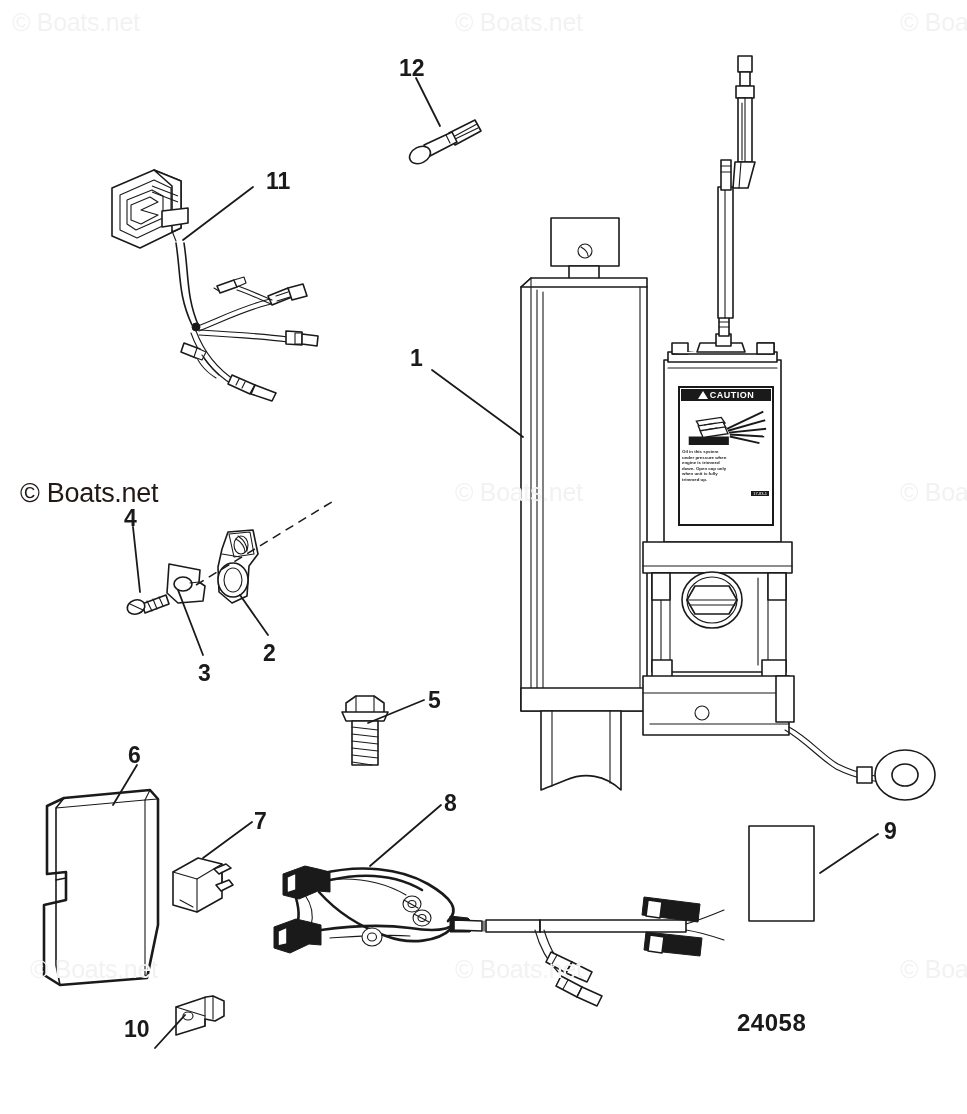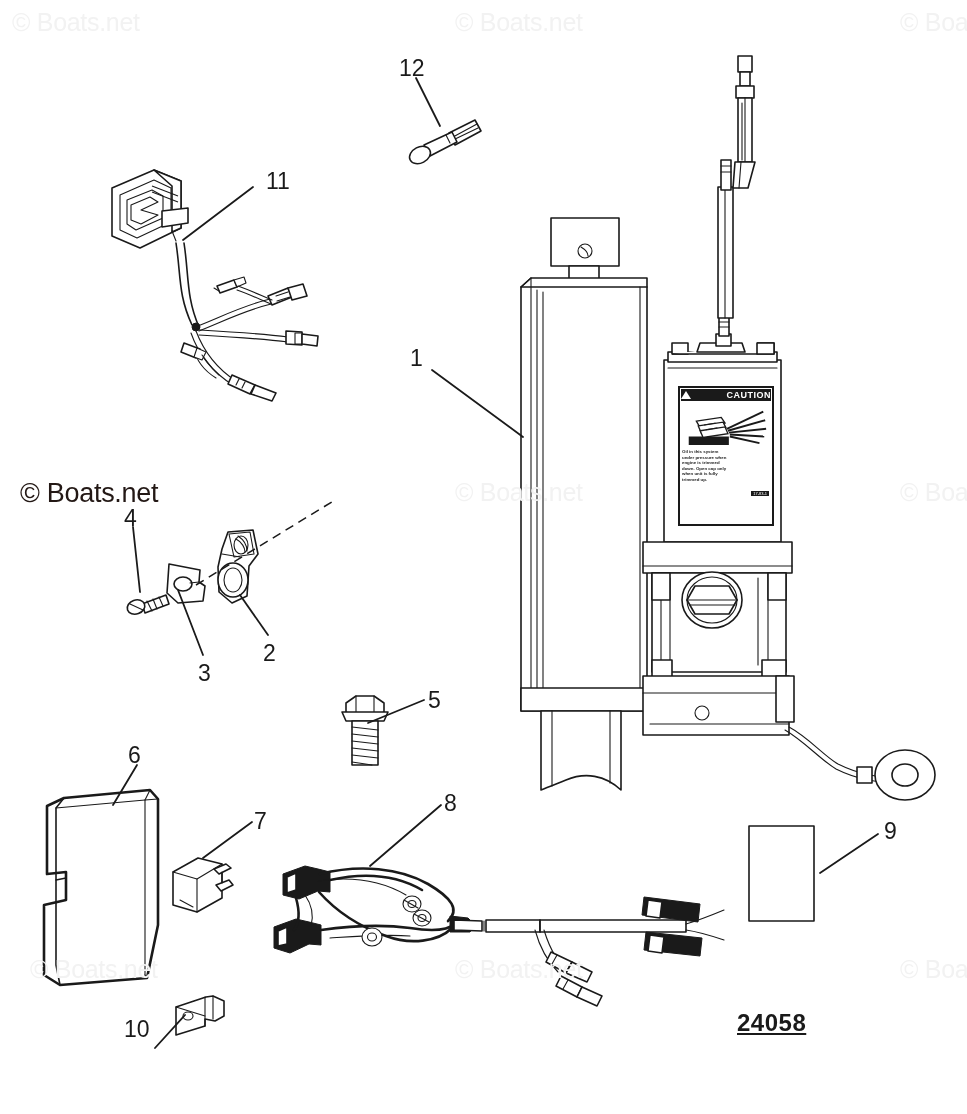--- a/index.html
+++ b/index.html
@@ -42,21 +42,21 @@
     color: #231815;
     white-space: nowrap;
     letter-spacing: -0.3px;
     user-select: none;
     pointer-events: none;
   }
   .callout {
     position: absolute;
     font-family: "Liberation Sans", sans-serif;
     font-size: 23px;
-    font-weight: normal;
+    font-weight: bold;
     color: #1a1a1a;
     white-space: nowrap;
     user-select: none;
   }
   .dwgnum {
     position: absolute;
     font-family: "Liberation Sans", sans-serif;
     font-size: 24px;
     font-weight: bold;
     color: #1a1a1a;
@@ -76,21 +76,21 @@
     font-family: "Liberation Sans", sans-serif;
     font-size: 9px;
     font-weight: bold;
     letter-spacing: 0.5px;
     text-align: center;
     line-height: 12px;
     height: 12px;
     margin: 1px;
     display: flex;
     align-items: center;
-    justify-content: space-between;
+    justify-content: center;
     gap: 2px;
   }
   .caution-tri {
     width: 0; height: 0;
     border-left: 5px solid transparent;
     border-right: 5px solid transparent;
     border-bottom: 8px solid #ffffff;
     display: inline-block;
   }
   .caution-body {
@@ -447,21 +447,21 @@
   <div class="callout" style="left:124px; top:505px;">4</div>
   <div class="callout" style="left:428px; top:687px;">5</div>
   <div class="callout" style="left:128px; top:742px;">6</div>
   <div class="callout" style="left:254px; top:808px;">7</div>
   <div class="callout" style="left:444px; top:790px;">8</div>
   <div class="callout" style="left:884px; top:818px;">9</div>
   <div class="callout" style="left:124px; top:1016px;">10</div>
   <div class="callout" style="left:266px; top:168px;">11</div>
   <div class="callout" style="left:399px; top:55px;">12</div>
 
-  <div class="dwgnum" style="left:737px; top:1009px;text-decoration:underline;">24058</div>
+  <div class="dwgnum" style="left:737px; top:1009px;">24058</div>
 
   <div class="wm" style="left:12px;  top:8px;">© Boats.net</div>
   <div class="wm" style="left:455px; top:8px;">© Boats.net</div>
   <div class="wm" style="left:900px; top:8px;">© Boats.net</div>
   <div class="wm" style="left:455px; top:478px;">© Boats.net</div>
   <div class="wm" style="left:900px; top:478px;">© Boats.net</div>
   <div class="wm" style="left:30px;  top:955px;">© Boats.net</div>
   <div class="wm" style="left:455px; top:955px;">© Boats.net</div>
   <div class="wm" style="left:900px; top:955px;">© Boats.net</div>
   <div class="wm-dark" style="left:20px; top:478px;">© Boats.net</div>

